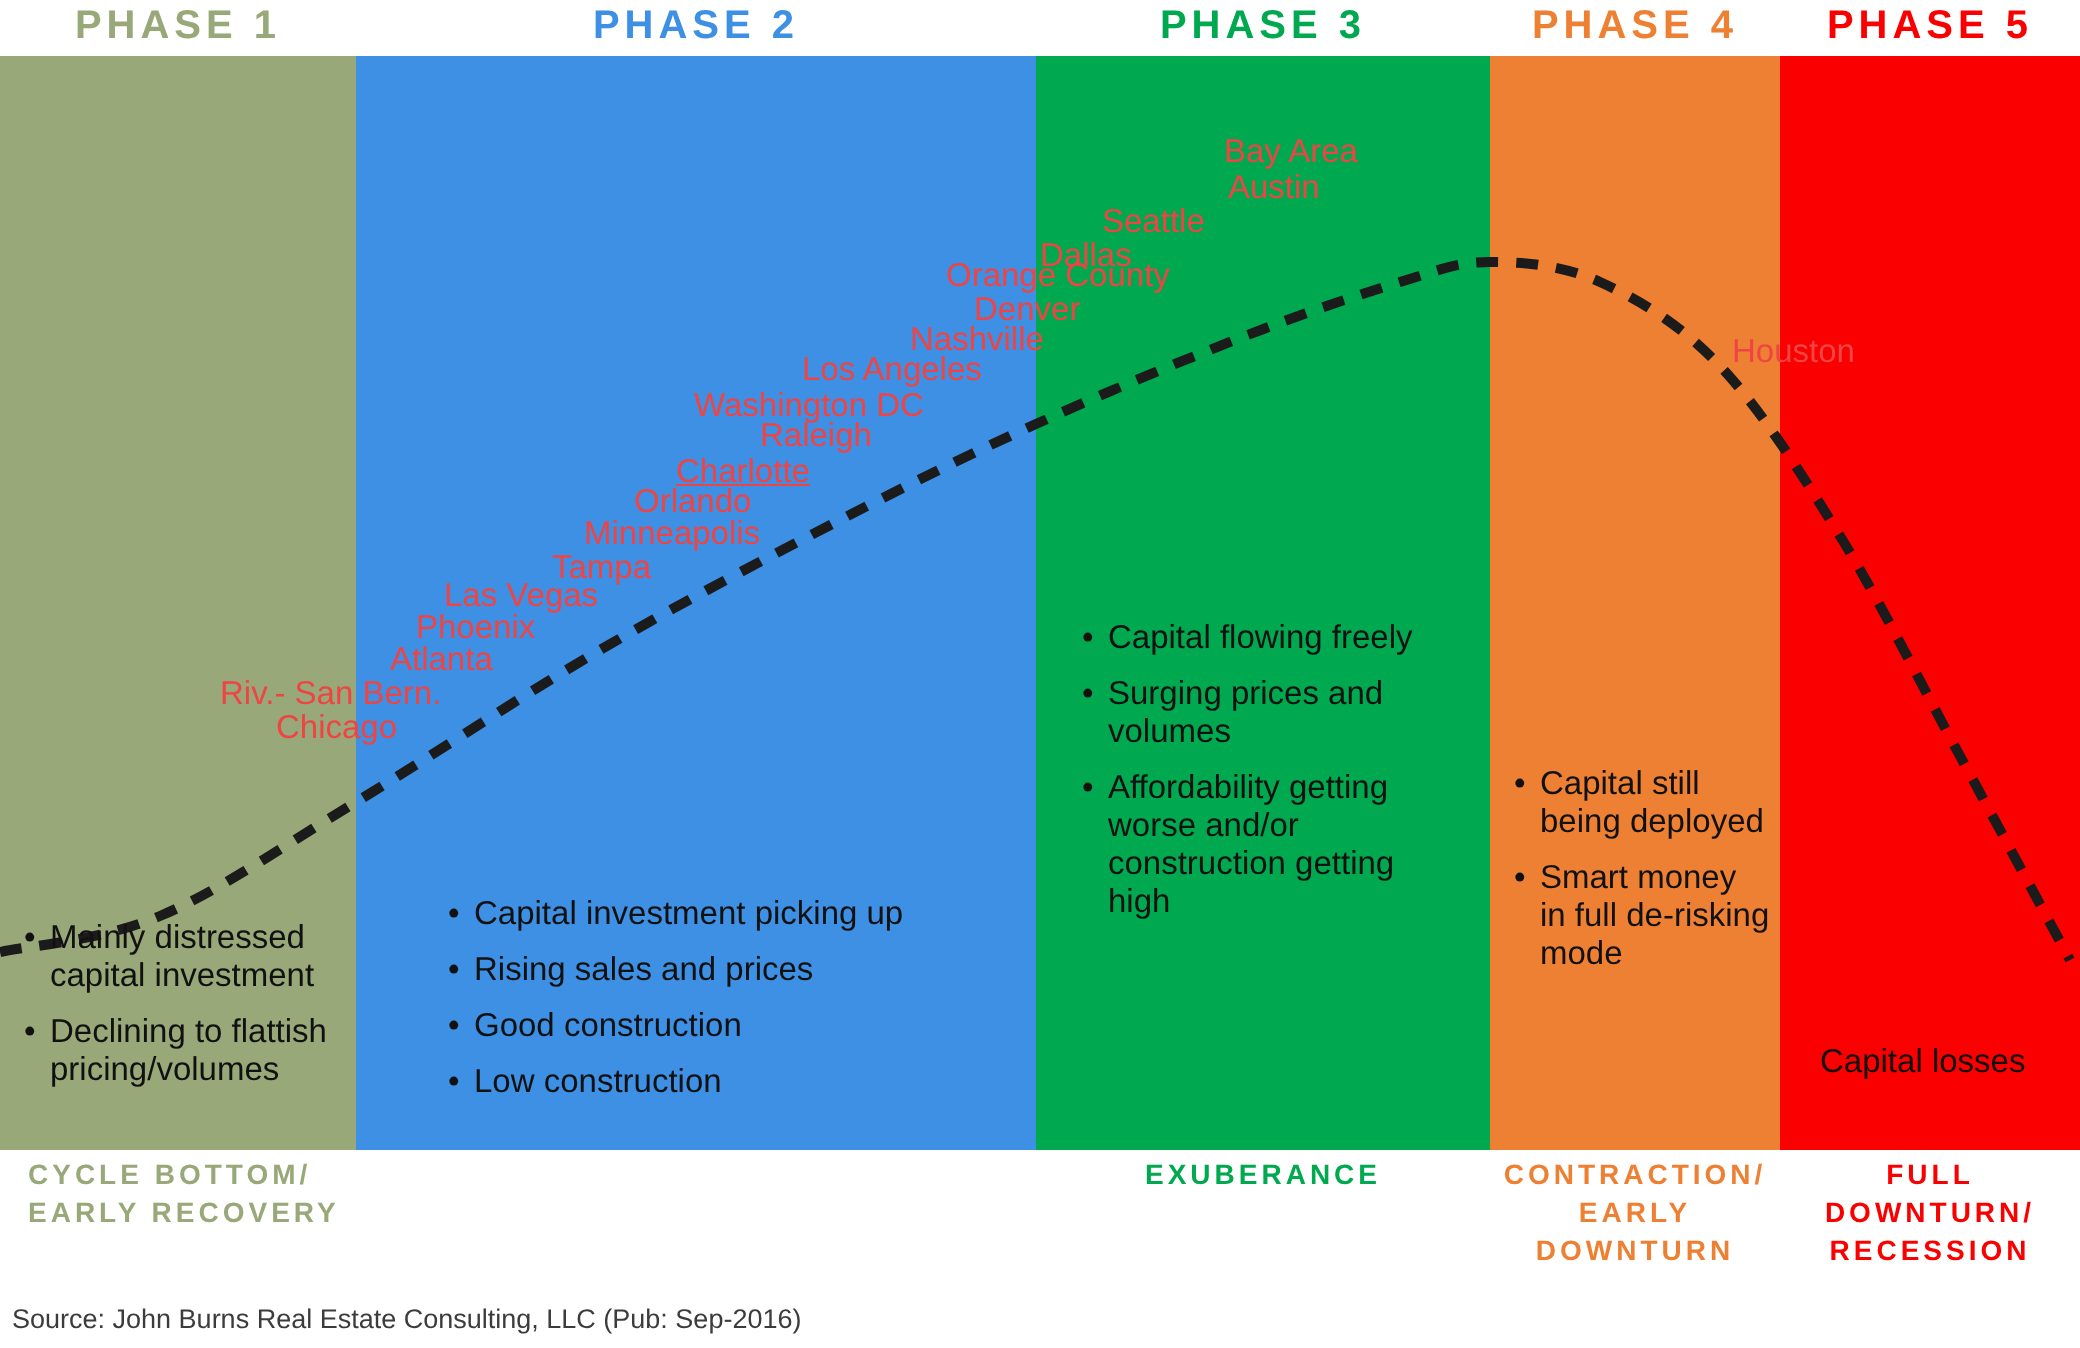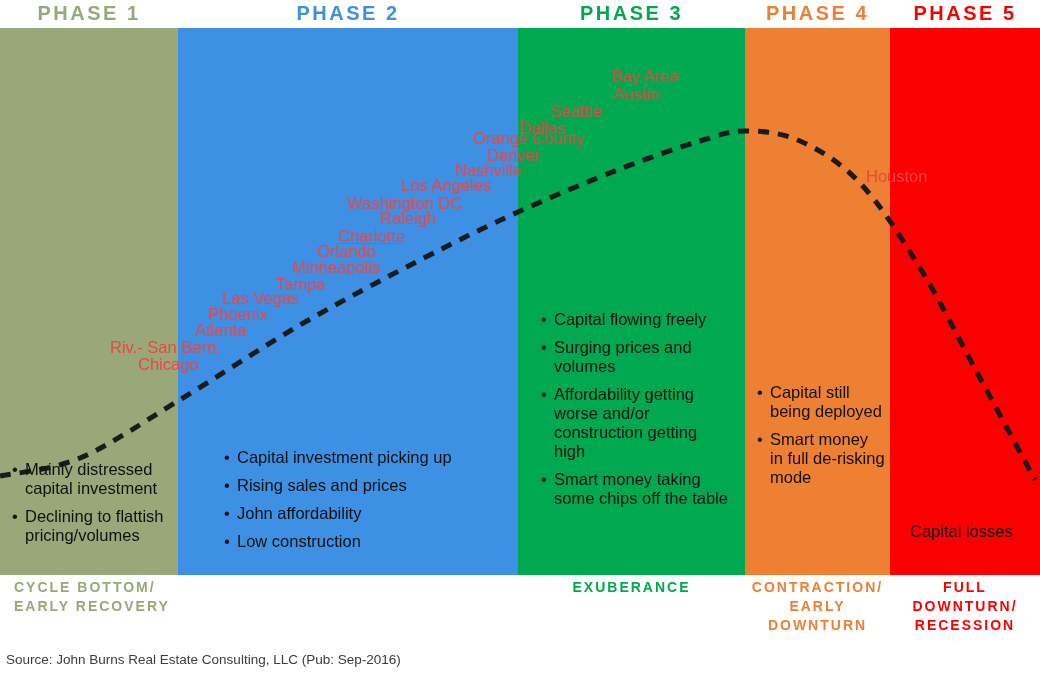--- a/index.html
+++ b/index.html
@@ -163,28 +163,27 @@
       <div class="city-label" style="left: 866px; top: 140px;">Houston</div>
     </div>
 
   <div class="bullet-block" id="bl-0" style="left: 12px; top: 432px; width: 166px;">
       <div class="bullet-item">Mainly distressed capital investment</div>
       <div class="bullet-item">Declining to flattish pricing/volumes</div>
     </div>
   <div class="bullet-block" id="bl-1" style="left: 224px; top: 420px; width: 280px;">
       <div class="bullet-item">Capital investment picking up</div>
       <div class="bullet-item">Rising sales and prices</div>
-      <div class="bullet-item">John affordability</div>
+      <div class="bullet-item">Good construction</div>
       <div class="bullet-item">Low construction</div>
     </div>
   <div class="bullet-block" id="bl-2" style="left: 541px; top: 282px; width: 190px;">
       <div class="bullet-item">Capital flowing freely</div>
       <div class="bullet-item">Surging prices and volumes</div>
       <div class="bullet-item">Affordability getting worse and/or construction getting high</div>
-      <div class="bullet-item">Smart money taking some chips off the table</div>
     </div>
   <div class="bullet-block" id="bl-3" style="left: 757px; top: 355px; width: 128px;">
       <div class="bullet-item">Capital still being deployed</div>
       <div class="bullet-item">Smart money in full de-risking mode</div>
     </div>
   <div class="bullet-block" id="bl-4" style="left: 910px; top: 494px; width: 128px;">
       <div class="bullet-item no-bullet">Capital losses</div>
     </div>
 
 </div>

